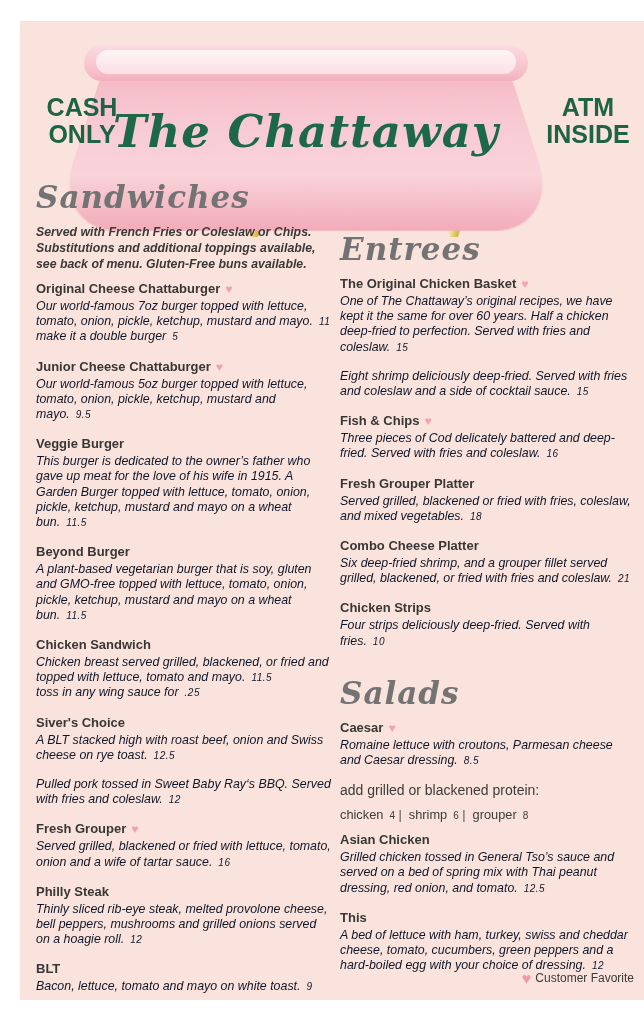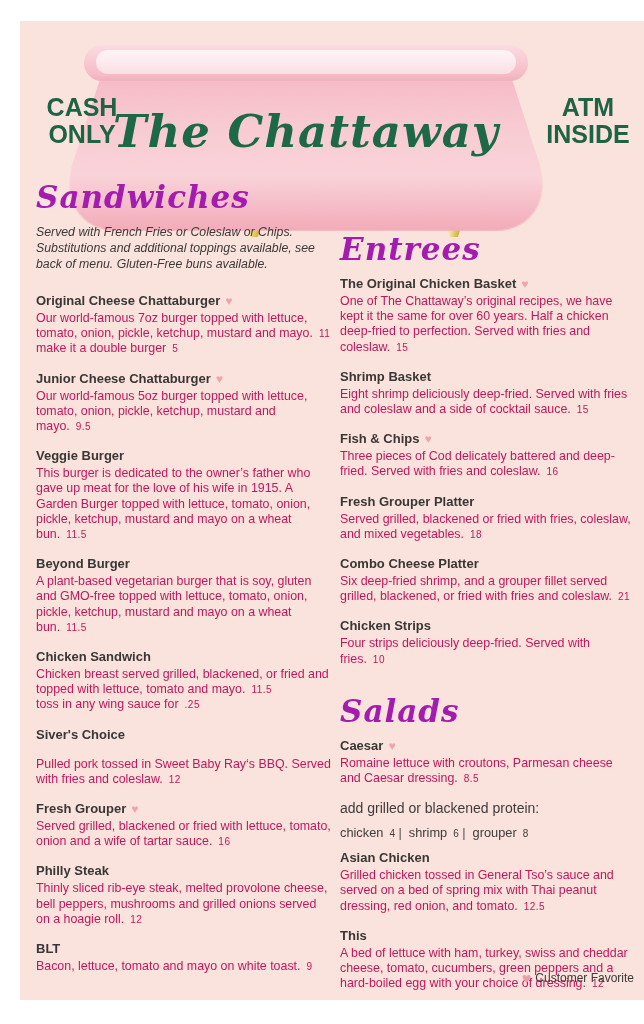--- a/index.html
+++ b/index.html
@@ -47,31 +47,31 @@
     font-weight:bold;font-size:25px;line-height:27px;color:#1d6344;letter-spacing:0px;
   }
   .corner-note.cash{left:12px;}
   .corner-note.atm{right:14px;}
   
   .col{position:absolute;}
   .col-left{left:16px;top:158px;width:296px;}
   .col-right{left:320px;top:210px;width:291px;}
   .section-title{
     font-family:"DejaVu Serif", serif;font-style:italic;font-weight:700;
-    font-size:31px;color:#a21caf;margin:0 0 9px 0;letter-spacing:1px;
+    font-size:31px;color:#737373;margin:0 0 9px 0;letter-spacing:1px;
   }
   .section-title.salads{margin-top:26px;}
   .intro{
-    font-style:italic;font-weight:normal;font-size:12.3px;line-height:16px;
-    color:#3a3937;margin:0 0 21px 0;
+    font-style:italic;font-weight:bold;font-size:12.3px;line-height:16px;
+    color:#3a3937;margin:0 0 9px 0;
   }
   .item{margin:0 0 14px 0;}
   .item-name{font-weight:bold;font-size:13px;line-height:16px;color:#383736;margin:0 0 2px 0;}
   .item-heart{color:#f0a2ad;font-size:12px;margin-left:5px;}
-  .item-desc{font-size:12.4px;line-height:15.2px;color:#be185d;}
+  .item-desc{font-size:12.4px;line-height:15.2px;color:#0f172a;font-style:italic;}
   .price{font-size:10px;margin-left:6px;letter-spacing:0.5px;}
   .protein-note{font-size:14px;margin:0 0 9px 0;}
   .protein-line{font-size:12.8px;margin:0 0 10px 0;}
   .protein-line .sep{margin:0 7px 0 3px;color:#555;}
   
   .footer-note{
     position:absolute;right:18px;bottom:12px;font-size:12px;color:#3b3a38;
   }
   .footer-note .heart{color:#ee9aa7;font-size:16px;margin-right:4px;vertical-align:-2px;}
 </style>
@@ -125,20 +125,21 @@
     </div>
 
     <div class="item">
       <div class="item-name">Chicken Sandwich</div>
       <div class="item-desc"><span>Chicken breast served grilled, blackened, or fried and topped with lettuce, tomato and mayo.</span><span class="price">11.5</span></div>
       <div class="item-desc"><span>toss in any wing sauce for</span><span class="price">.25</span></div>
     </div>
 
     <div class="item">
       <div class="item-name">Siver's Choice</div>
+      <div class="item-desc"><span>A BLT stacked high with roast beef, onion and Swiss cheese on rye toast.</span><span class="price">12.5</span></div>
     </div>
 
     <div class="item">
       <div class="item-desc"><span>Pulled pork tossed in Sweet Baby Ray‘s BBQ. Served with fries and coleslaw.</span><span class="price">12</span></div>
     </div>
 
     <div class="item">
       <div class="item-name"><span>Fresh Grouper</span><span class="item-heart">♥</span></div>
       <div class="item-desc"><span>Served grilled, blackened or fried with lettuce, tomato, onion and a wife of tartar sauce.</span><span class="price">16</span></div>
     </div>
@@ -158,21 +159,20 @@
   <div class="col col-right">
     <div>
       <div class="section-title">Entrees</div>
 
       <div class="item">
         <div class="item-name"><span>The Original Chicken Basket</span><span class="item-heart">♥</span></div>
         <div class="item-desc"><span>One of The Chattaway’s original recipes, we have kept it the same for over 60 years. Half a chicken deep-fried to perfection. Served with fries and coleslaw.</span><span class="price">15</span></div>
       </div>
 
       <div class="item">
-        <div class="item-name">Shrimp Basket</div>
         <div class="item-desc"><span>Eight shrimp deliciously deep-fried. Served with fries and coleslaw and a side of cocktail sauce.</span><span class="price">15</span></div>
       </div>
 
       <div class="item">
         <div class="item-name"><span>Fish &amp; Chips</span><span class="item-heart">♥</span></div>
         <div class="item-desc"><span>Three pieces of Cod delicately battered and deep-fried. Served with fries and coleslaw.</span><span class="price">16</span></div>
       </div>
 
       <div class="item">
         <div class="item-name">Fresh Grouper Platter</div>

